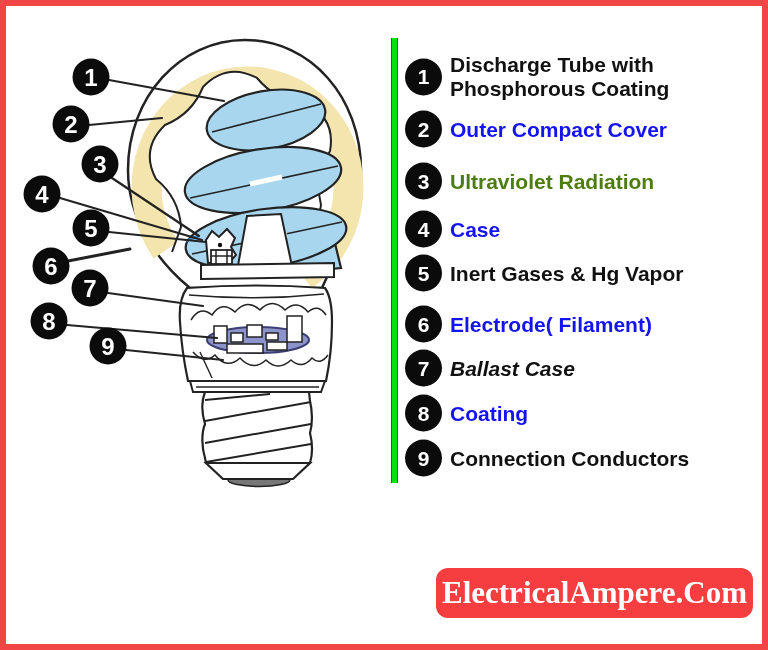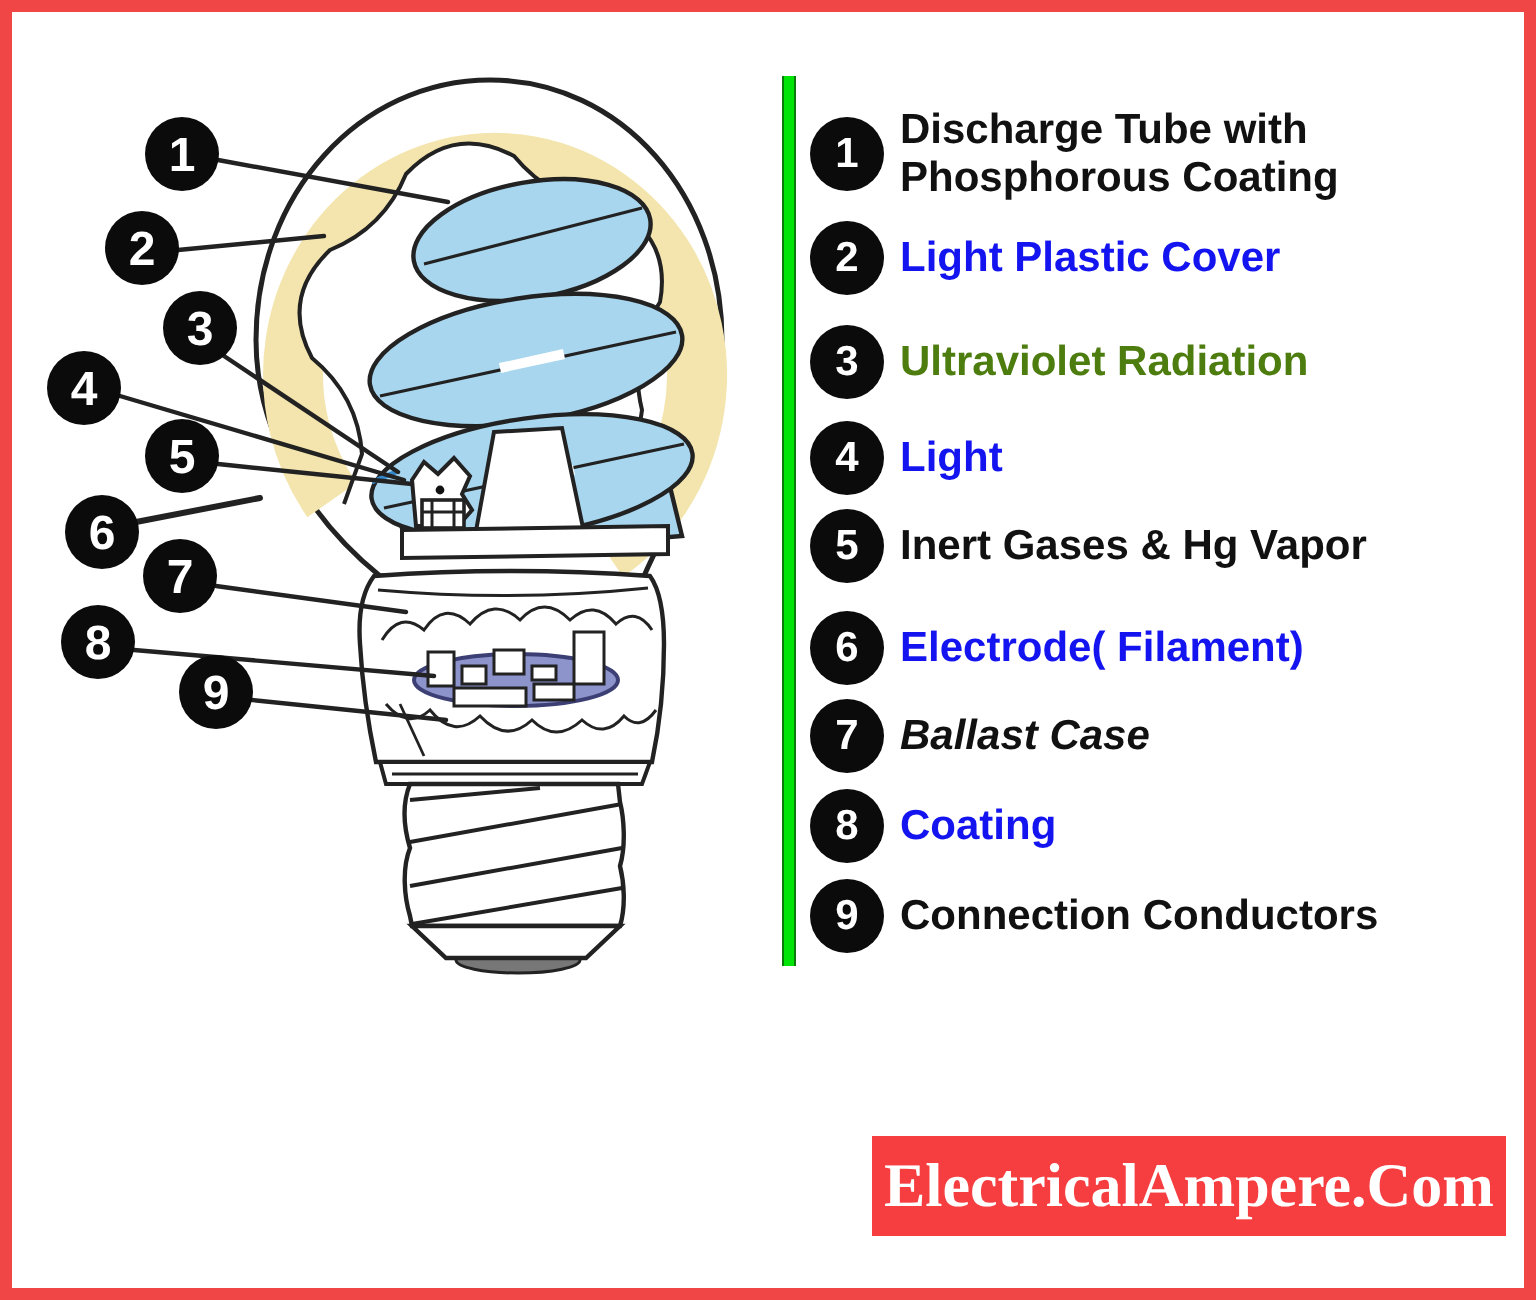--- a/index.html
+++ b/index.html
@@ -14,21 +14,21 @@
                display:flex;align-items:center;gap:8px;width:352px;}
   .num-circle{flex:0 0 37px;width:37px;height:37px;border-radius:50%;background:#0b0b0b;
               color:#ffffff;font-weight:700;font-size:21px;display:flex;align-items:center;
               justify-content:center;line-height:1;}
   .legend-label{font-weight:700;font-size:21px;color:#111111;line-height:1.12;letter-spacing:0;}
   .legend-label.wrap2{max-width:240px;}
   #title{position:absolute;left:0;top:532px;width:740px;text-align:center;
          font-weight:700;font-size:30px;color:#101010;letter-spacing:0;}
   #watermark{position:absolute;left:436px;top:568px;width:317px;height:50px;
              background:#f63d40;color:#ffffff;display:flex;align-items:center;justify-content:center;
-             font-family:"Liberation Serif",serif;font-weight:700;font-size:31px;}
+             font-family:"Liberation Serif",serif;font-weight:700;font-size:31px;border-radius:12px;}
   svg text.callout-num{font-family:"Liberation Sans",sans-serif;font-weight:700;font-size:24px;
                        fill:#ffffff;text-anchor:middle;}
 </style>
 </head>
 <body>
 
 <div id="stage">
 
   <svg id="bulb-svg" viewBox="0 0 390 505">
     <g>
@@ -148,29 +148,29 @@
   </svg>
 
   <div id="divider"></div>
 
   <div class="legend-item" style="top:77px">
     <span class="num-circle">1</span>
     <span class="legend-label wrap2" style="color: rgb(17, 17, 17);">Discharge Tube with Phosphorous Coating</span>
   </div>
   <div class="legend-item" style="top:129px">
     <span class="num-circle">2</span>
-    <span class="legend-label" style="color: rgb(20, 20, 240);">Light Plastic Cover</span>
+    <span class="legend-label" style="color: rgb(20, 20, 240);">Outer Compact Cover</span>
   </div>
   <div class="legend-item" style="top:181px">
     <span class="num-circle">3</span>
     <span class="legend-label" style="color: #4d7c0f;">Ultraviolet Radiation</span>
   </div>
   <div class="legend-item" style="top:229px">
     <span class="num-circle">4</span>
-    <span class="legend-label" style="color: rgb(20, 20, 240);">Light</span>
+    <span class="legend-label" style="color: rgb(20, 20, 240);">Case</span>
   </div>
   <div class="legend-item" style="top:273px">
     <span class="num-circle">5</span>
     <span class="legend-label" style="color: rgb(17, 17, 17);">Inert Gases &amp; Hg Vapor</span>
   </div>
   <div class="legend-item" style="top:324px">
     <span class="num-circle">6</span>
     <span class="legend-label" style="color: rgb(20, 20, 240);">Electrode( Filament)</span>
   </div>
   <div class="legend-item" style="top:368px">

